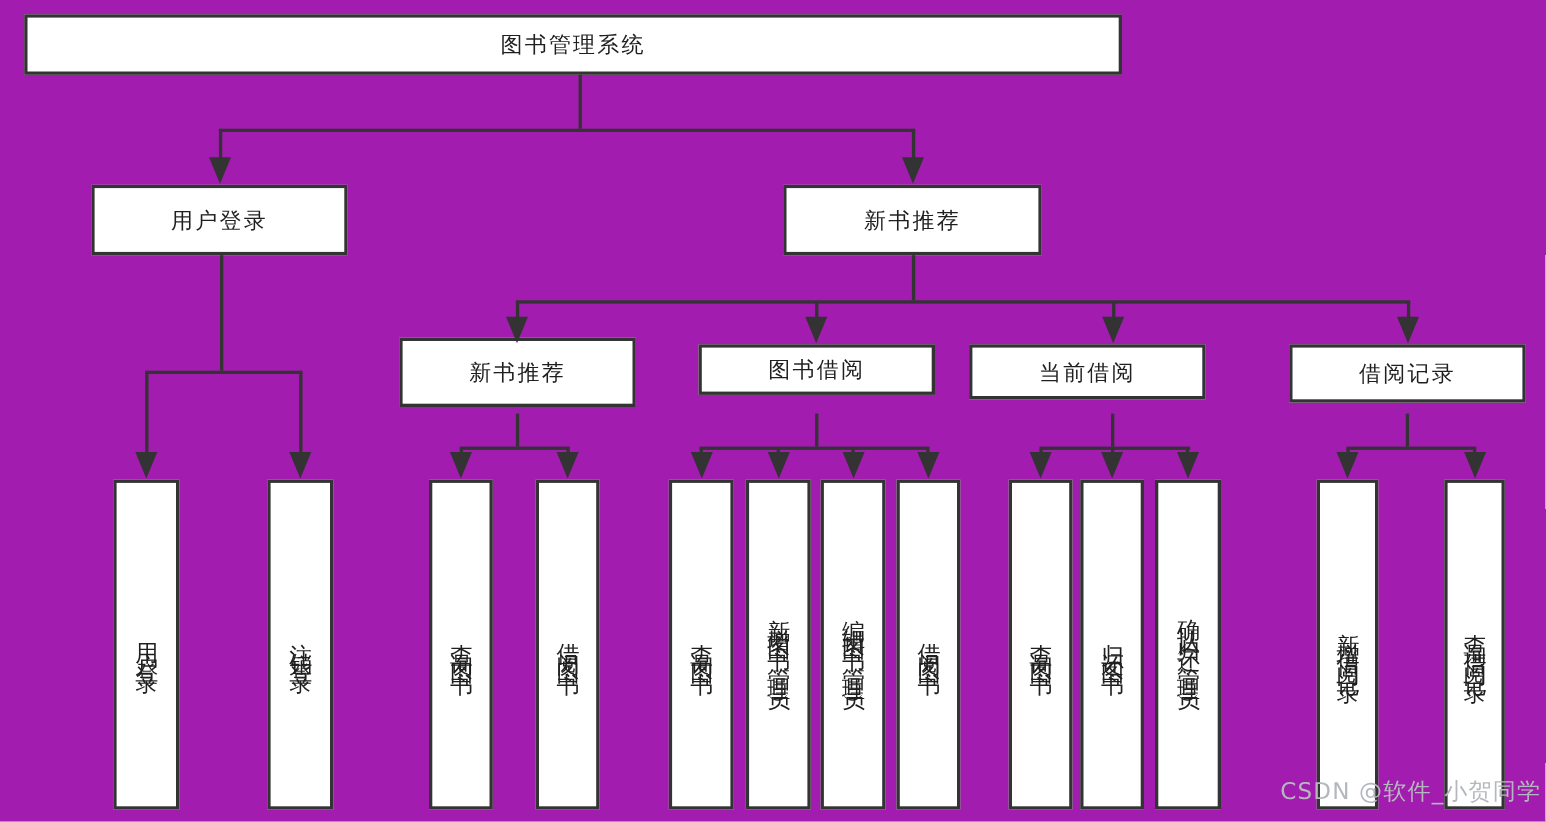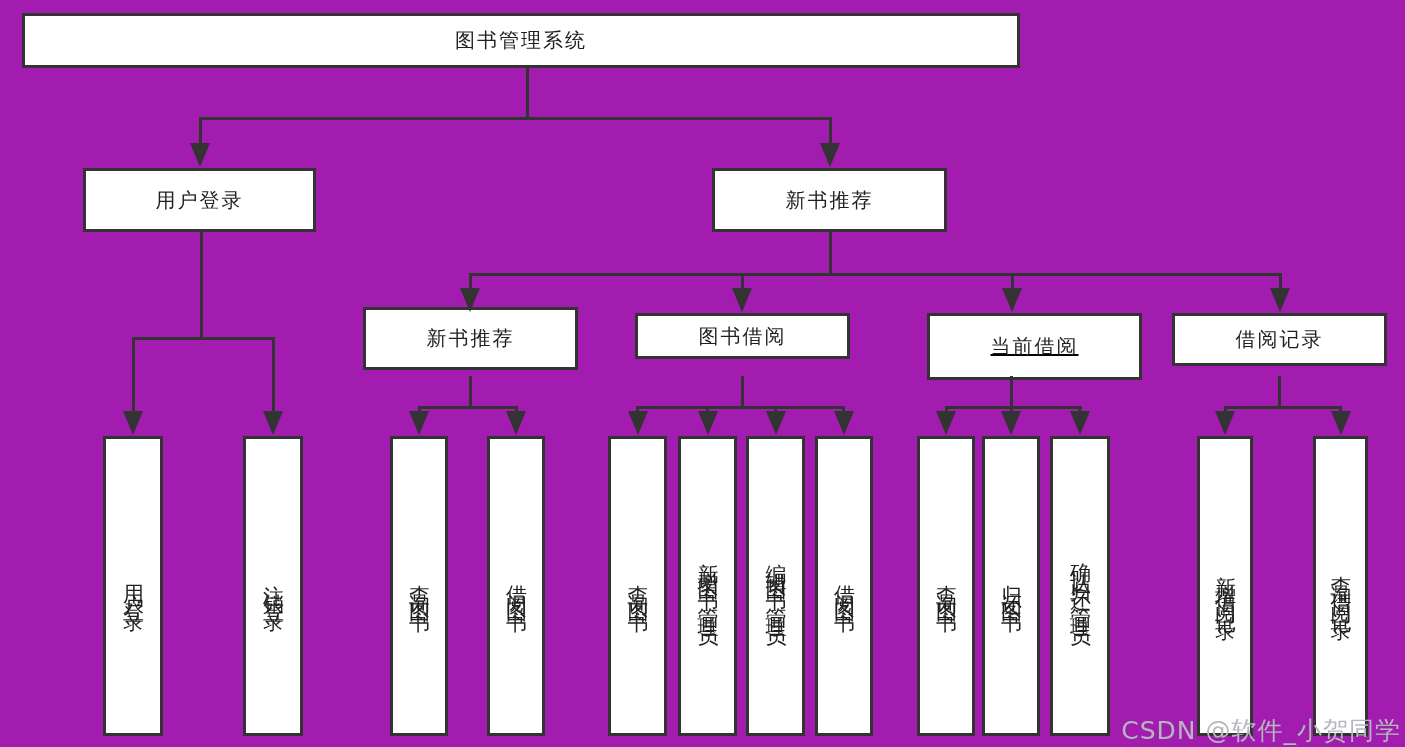--- a/index.html
+++ b/index.html
@@ -37,36 +37,36 @@
   .arrow {
     position: absolute;
     width: 0; height: 0;
     border-left: 10px solid transparent;
     border-right: 10px solid transparent;
     border-top: 24px solid #333333;
   }
   #watermark {
     position: absolute;
     right: 4px;
-    bottom: 0;
-    font-size: 25px;
+    bottom: 14px;
+    font-size: 21px;
     letter-spacing: 1px;
     color: #b4b8bd;
     z-index: 5;
     white-space: nowrap;
     text-align: right;
   }
 
   
   #b-root    { left: 22px;   top: 13px;  width: 998px; height: 55px; }
   #b-login   { left: 83px;   top: 168px; width: 233px; height: 64px; }
   #b-mgmt    { left: 712px;  top: 168px; width: 235px; height: 64px; }
   #b-rec     { left: 363px;  top: 307px; width: 215px; height: 63px; }
   #b-borrow  { left: 635px;  top: 313px; width: 215px; height: 46px; }
-  #b-current { left: 927px;  top: 313px; width: 215px; height: 67px; text-decoration: underline; }
+  #b-current { left: 881px;  top: 313px; width: 215px; height: 50px; }
   #b-records { left: 1172px; top: 313px; width: 215px; height: 53px; }
 
   .vbox { top: 436px; height: 300px; }
   #l1  { left: 103px;  width: 60px; }
   #l2  { left: 243px;  width: 60px; }
   #l3  { left: 390px;  width: 58px; }
   #l4  { left: 487px;  width: 58px; }
   #l5  { left: 608px;  width: 59px; }
   #l6  { left: 678px;  width: 59px; }
   #l7  { left: 746px;  width: 59px; }

